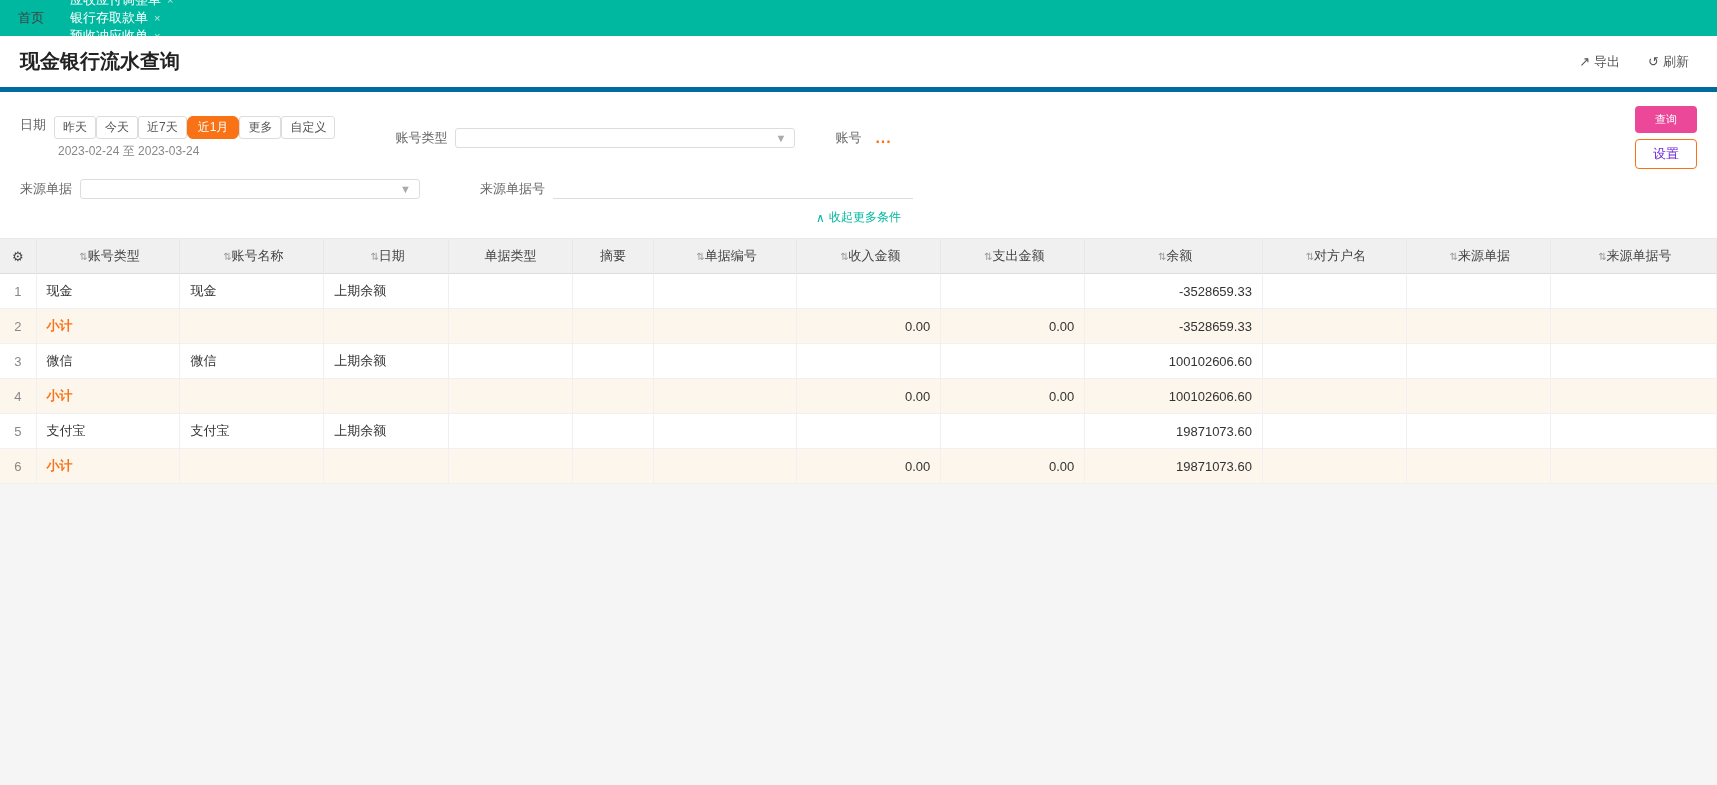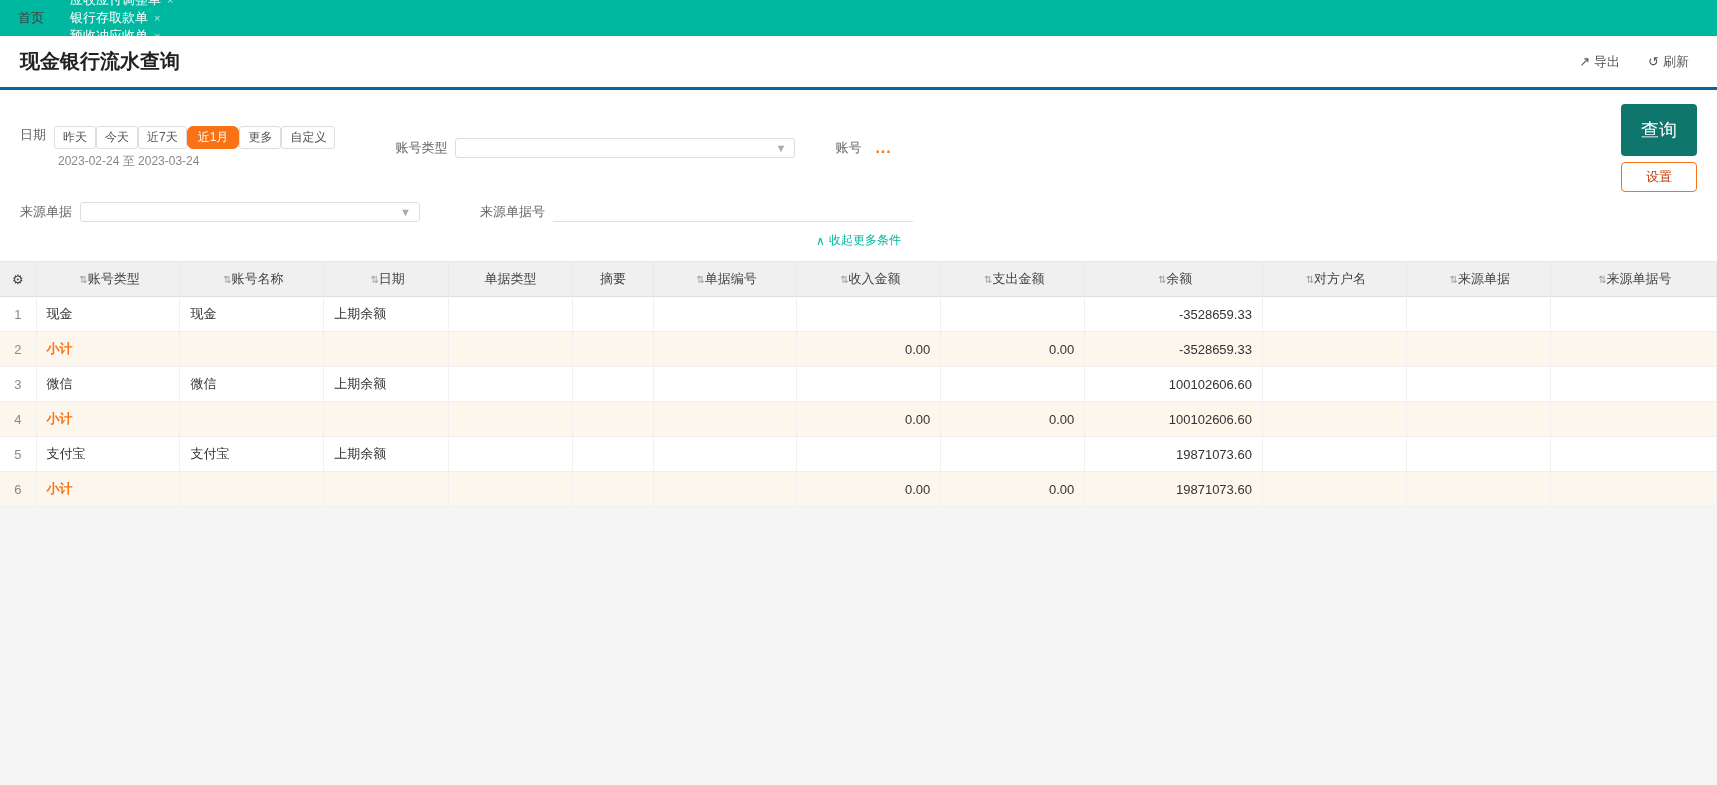--- a/index.html
+++ b/index.html
@@ -39,21 +39,21 @@
       cursor: pointer;
     }
 
     
     .page-header {
       background: #fff;
       padding: 12px 20px;
       display: flex;
       align-items: center;
       justify-content: space-between;
-      border-bottom: 3px solid #0369a1;
+      border-bottom: 5px solid #0369a1;
     }
     .page-title {
       font-size: 20px;
       font-weight: bold;
       color: #222;
     }
     .header-actions {
       display: flex;
       gap: 12px;
       align-items: center;
@@ -135,31 +135,31 @@
     }
     .dots-btn {
       color: #f97316;
       font-size: 16px;
       cursor: pointer;
       padding: 0 6px;
       font-weight: bold;
       letter-spacing: 1px;
     }
     .query-btn {
-      background: #0f766e;
+      background: #ec4899;
       color: #fff;
       border: none;
       border-radius: 4px;
-      padding: 14px 20px;
-      font-size: 18px;
+      padding: 6px 20px;
+      font-size: 11px;
       cursor: pointer;
     }
     .settings-btn {
       background: #fff;
-      color: #c2410c;
+      color: #6d28d9;
       border: 1px solid #f97316;
       border-radius: 4px;
       padding: 5px 16px;
       font-size: 13px;
       cursor: pointer;
     }
     .collapse-bar {
       display: flex;
       justify-content: center;
       align-items: center;

